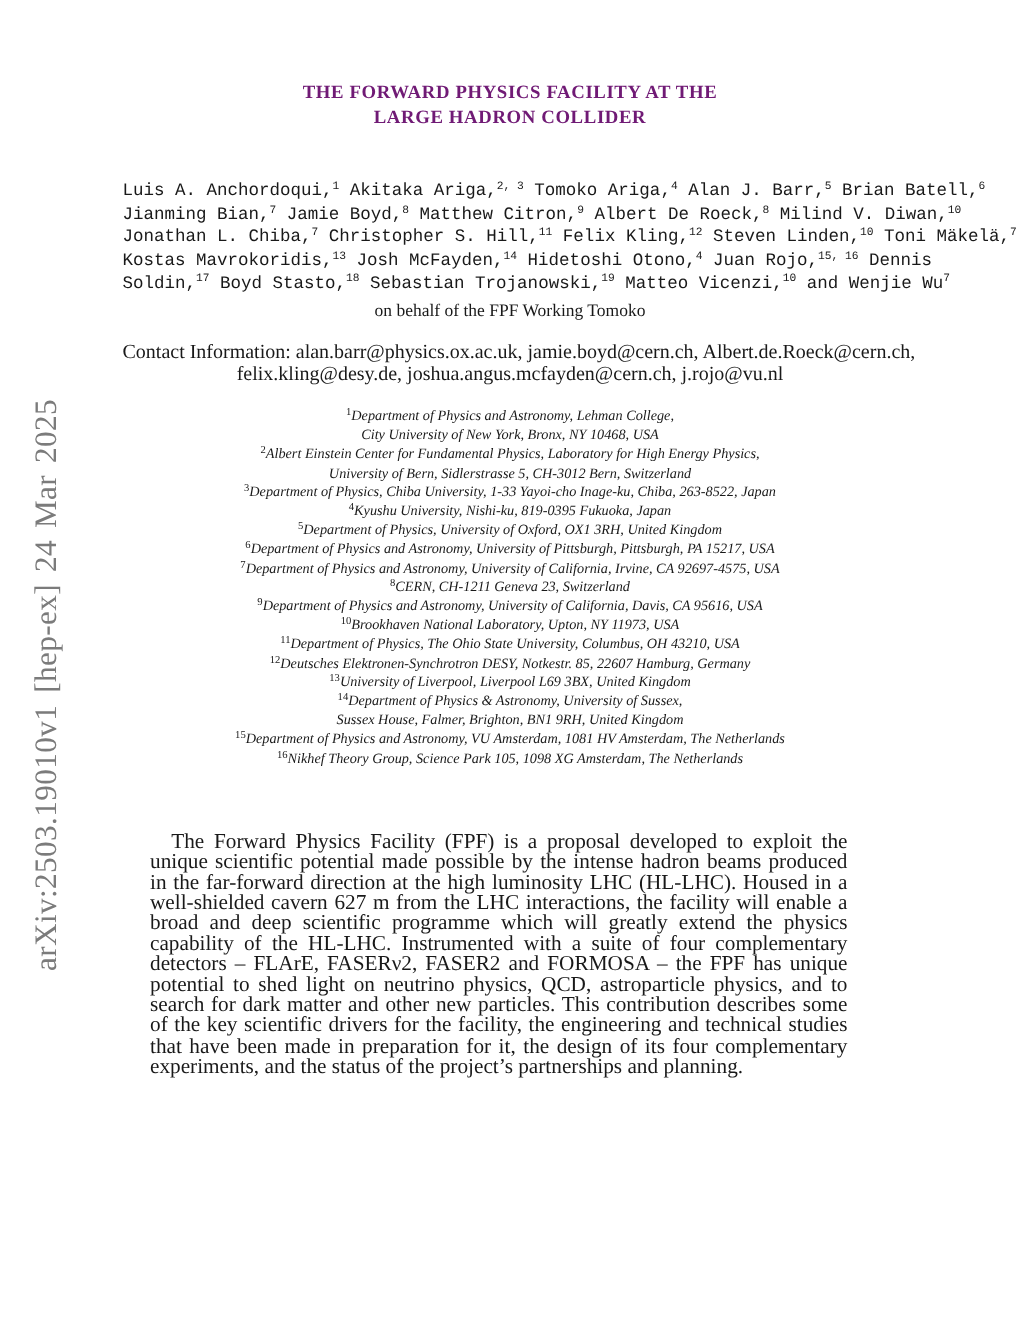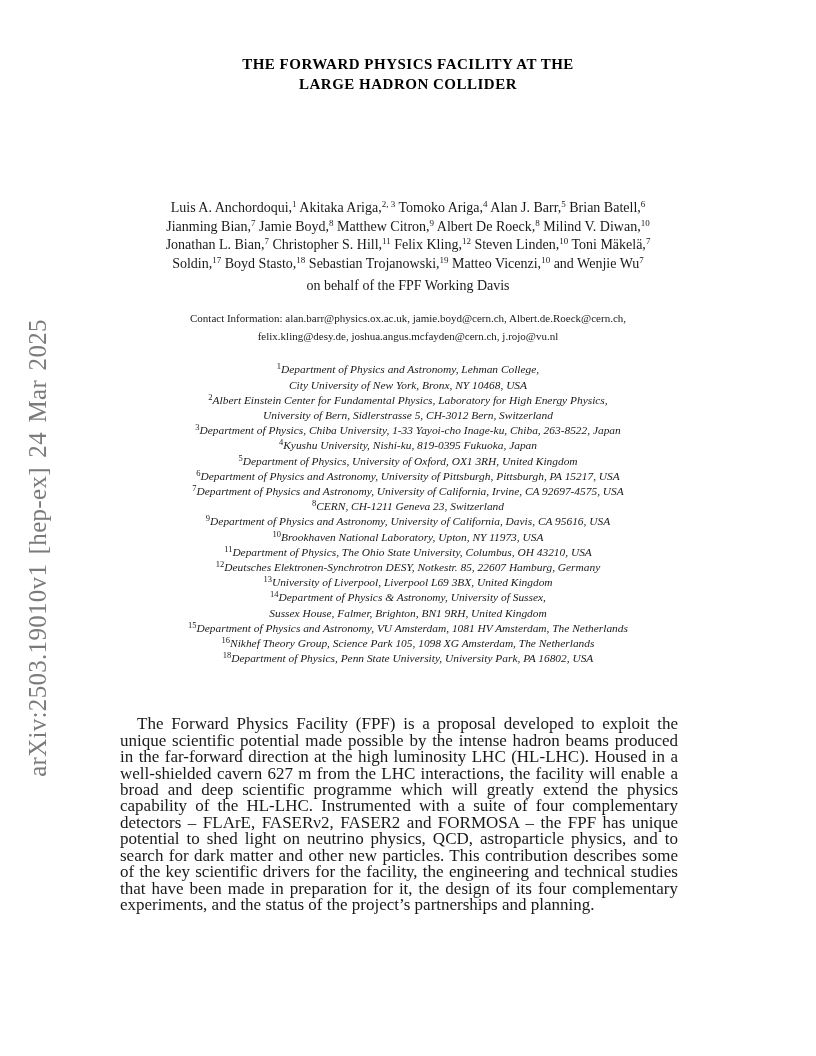--- a/index.html
+++ b/index.html
@@ -28,48 +28,49 @@
     word-spacing: 3px;
     color: #7b7b7b;
     letter-spacing: 0.3px;
   }
   .content {
     width: 620px;
     margin: 0 auto;
     text-align: center;
   }
   .title {
-    margin: 4px;
+    margin: 14px;
     padding-top: 50px;
     font-size: 15px;
     line-height: 20px;
     font-weight: bold;
     letter-spacing: 0.5px;
-    color: #000000;
+    color: #701a75;
   }
   .authors {
-    margin-top: 105px;
+    margin-top: 40px;
     font-size: 14px;
     line-height: 18.6px;
+    font-family: Liberation Mono, monospace;
   }
   .authors sup, .affil sup {
     font-size: 9px;
     line-height: 0;
     vertical-align: 5px;
     letter-spacing: 0;
   }
   .author-line { white-space: nowrap; }
   .behalf {
     margin-top: 4px;
     font-size: 14px;
     line-height: 18px;
   }
   .contact {
     margin-top: 14px;
-    font-size: 11px;
+    font-size: 16px;
     line-height: 18px;
   }
   .contact-line { white-space: nowrap; }
   .affils {
     margin-top: 17px;
     font-size: 11.4px;
     line-height: 15.2px;
   }
   .affil-line {
     font-style: italic;
@@ -101,25 +102,26 @@
   <div class="content">
 
     <h1 class="title">
       <span>THE FORWARD PHYSICS FACILITY AT THE</span><br>
       <span>LARGE HADRON COLLIDER</span>
     </h1>
 
     <div class="authors" id="authors">
         <div class="author-line"><span>Luis A. Anchordoqui,</span><sup>1</sup> <span>Akitaka Ariga,</span><sup>2, 3</sup> <span>Tomoko Ariga,</span><sup>4</sup> <span>Alan J. Barr,</span><sup>5</sup> <span>Brian Batell,</span><sup>6</sup></div>
         <div class="author-line"><span>Jianming Bian,</span><sup>7</sup> <span>Jamie Boyd,</span><sup>8</sup> <span>Matthew Citron,</span><sup>9</sup> <span>Albert De Roeck,</span><sup>8</sup> <span>Milind V. Diwan,</span><sup>10</sup></div>
-        <div class="author-line"><span>Jonathan L. Bian,</span><sup>7</sup> <span>Christopher S. Hill,</span><sup>11</sup> <span>Felix Kling,</span><sup>12</sup> <span>Steven Linden,</span><sup>10</sup> <span>Toni Mäkelä,</span><sup>7</sup></div>
+        <div class="author-line"><span>Jonathan L. Chiba,</span><sup>7</sup> <span>Christopher S. Hill,</span><sup>11</sup> <span>Felix Kling,</span><sup>12</sup> <span>Steven Linden,</span><sup>10</sup> <span>Toni Mäkelä,</span><sup>7</sup></div>
+        <div class="author-line"><span>Kostas Mavrokoridis,</span><sup>13</sup> <span>Josh McFayden,</span><sup>14</sup> <span>Hidetoshi Otono,</span><sup>4</sup> <span>Juan Rojo,</span><sup>15, 16</sup> <span>Dennis</span></div>
         <div class="author-line"><span>Soldin,</span><sup>17</sup> <span>Boyd Stasto,</span><sup>18</sup> <span>Sebastian Trojanowski,</span><sup>19</sup> <span>Matteo Vicenzi,</span><sup>10</sup> <span>and Wenjie Wu</span><sup>7</sup></div>
       </div>
 
-    <div class="behalf">on behalf of the FPF Working Davis</div>
+    <div class="behalf">on behalf of the FPF Working Tomoko</div>
 
     <div class="contact" id="contact">
         <div class="contact-line">Contact Information: alan.barr@physics.ox.ac.uk, jamie.boyd@cern.ch, Albert.de.Roeck@cern.ch,</div>
         <div class="contact-line">felix.kling@desy.de, joshua.angus.mcfayden@cern.ch, j.rojo@vu.nl</div>
       </div>
 
     <div class="affils" id="affils">
         <div class="affil-line affil"><sup>1</sup>Department of Physics and Astronomy, Lehman College,</div>
         <div class="affil-line affil">City University of New York, Bronx, NY 10468, USA</div>
         <div class="affil-line affil"><sup>2</sup>Albert Einstein Center for Fundamental Physics, Laboratory for High Energy Physics,</div>
@@ -132,19 +134,18 @@
         <div class="affil-line affil"><sup>8</sup>CERN, CH-1211 Geneva 23, Switzerland</div>
         <div class="affil-line affil"><sup>9</sup>Department of Physics and Astronomy, University of California, Davis, CA 95616, USA</div>
         <div class="affil-line affil"><sup>10</sup>Brookhaven National Laboratory, Upton, NY 11973, USA</div>
         <div class="affil-line affil"><sup>11</sup>Department of Physics, The Ohio State University, Columbus, OH 43210, USA</div>
         <div class="affil-line affil"><sup>12</sup>Deutsches Elektronen-Synchrotron DESY, Notkestr. 85, 22607 Hamburg, Germany</div>
         <div class="affil-line affil"><sup>13</sup>University of Liverpool, Liverpool L69 3BX, United Kingdom</div>
         <div class="affil-line affil"><sup>14</sup>Department of Physics &amp; Astronomy, University of Sussex,</div>
         <div class="affil-line affil">Sussex House, Falmer, Brighton, BN1 9RH, United Kingdom</div>
         <div class="affil-line affil"><sup>15</sup>Department of Physics and Astronomy, VU Amsterdam, 1081 HV Amsterdam, The Netherlands</div>
         <div class="affil-line affil"><sup>16</sup>Nikhef Theory Group, Science Park 105, 1098 XG Amsterdam, The Netherlands</div>
-        <div class="affil-line affil"><sup>18</sup>Department of Physics, Penn State University, University Park, PA 16802, USA</div>
       </div>
 
     <p class="abstract">The Forward Physics Facility (FPF) is a proposal developed to exploit the unique scientific potential made possible by the intense hadron beams produced in the far-forward direction at the high luminosity LHC (HL-LHC). Housed in a well-shielded cavern 627 m from the LHC interactions, the facility will enable a broad and deep scientific programme which will greatly extend the physics capability of the HL-LHC. Instrumented with a suite of four complementary detectors – FLArE, FASERν2, FASER2 and FORMOSA – the FPF has unique potential to shed light on neutrino physics, QCD, astroparticle physics, and to search for dark matter and other new particles. This contribution describes some of the key scientific drivers for the facility, the engineering and technical studies that have been made in preparation for it, the design of its four complementary experiments, and the status of the project’s partnerships and planning.</p>
 
   </div>
 </div>
 
 </body></html>

